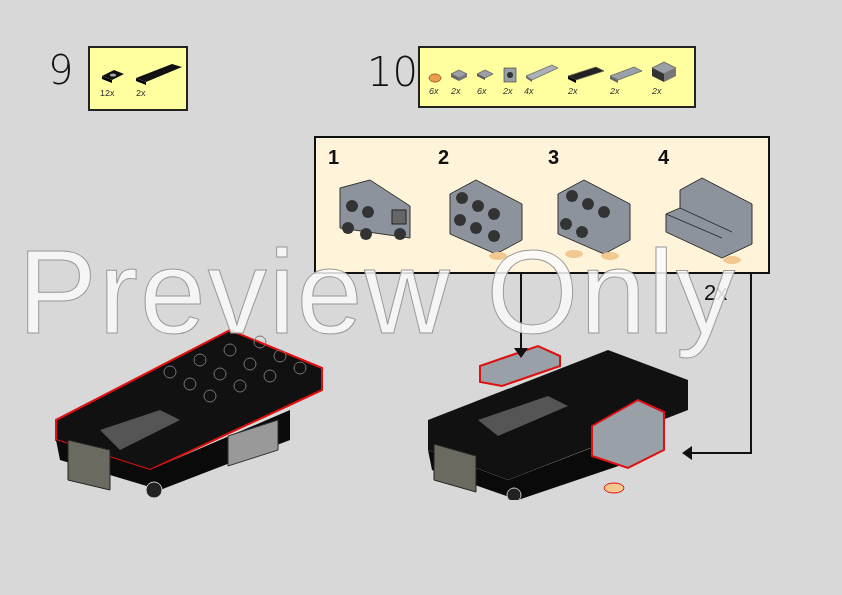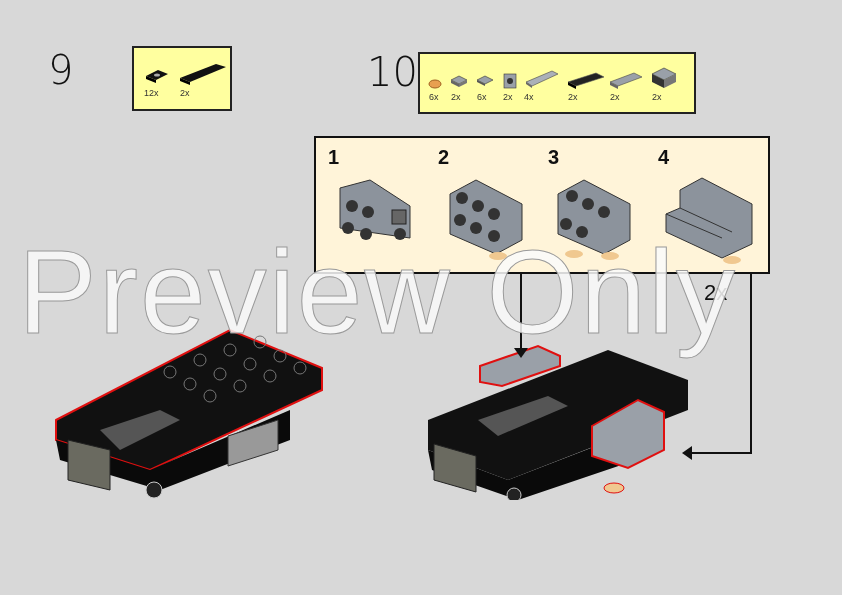--- a/index.html
+++ b/index.html
@@ -10,36 +10,36 @@
   .qty{font-size:9px;color:#333;}
   .subbox{background:#fff4d9;border:2px solid #111;box-sizing:border-box;}
   .substep{font-weight:bold;font-size:20px;color:#111;}
   .watermark{font-family:"Liberation Sans",sans-serif;font-size:118px;color:rgba(250,250,250,0.85);-webkit-text-stroke:1px #9a9a9a;letter-spacing:2px;white-space:nowrap;}
   .line{background:#111;}
 </style>
 </head>
 <body>
 
 <div class="abs stepnum" style="left:48px;top:50px;">9</div>
-<div class="abs partsbox" style="left:88px;top:46px;width:100px;height:65px;margin-left:44px;">
+<div class="abs partsbox" style="left:88px;top:46px;width:100px;height:65px;">
   <svg class="abs" style="left:10px;top:18px;" width="26" height="18" viewBox="0 0 26 18">
     <polygon points="2,10 14,4 24,8 12,14" fill="#111"></polygon>
       <polygon points="2,10 12,14 12,17 2,13" fill="#000"></polygon>
       <ellipse cx="13" cy="9" rx="3" ry="1.6" fill="#aaa"></ellipse>
   </svg>
   <span class="abs qty" style="left:10px;top:40px;">12x</span>
   <svg class="abs" style="left:44px;top:12px;" width="50" height="26" viewBox="0 0 50 26">
     <polygon points="2,18 38,4 48,7 12,22" fill="#111"></polygon>
       <polygon points="2,18 12,22 12,25 2,21" fill="#000"></polygon>
   </svg>
   <span class="abs qty" style="left:46px;top:40px;">2x</span>
 </div>
 
 <div class="abs stepnum" style="left:347px;top:52px;margin-left:20px;">10</div>
-<div class="abs partsbox" style="left:418px;top:52px;width:278px;height:62px;">
+<div class="abs partsbox" style="left:418px;top:46px;width:278px;height:62px;font-style:italic;">
   <svg class="abs" style="left:8px;top:24px;" width="14" height="12">
       <ellipse cx="7" cy="6" rx="6" ry="4" fill="#e8a050" stroke="#a06020"></ellipse>
     </svg>
   <span class="abs qty" style="left:9px;top:38px;">6x</span>
   <svg class="abs" style="left:30px;top:20px;" width="18" height="14">
       <polygon points="1,6 9,2 17,6 9,10" fill="#9aa0a8" stroke="#333" stroke-width=".6"></polygon>
       <polygon points="1,6 9,10 9,13 1,9" fill="#666"></polygon>
       <polygon points="9,10 17,6 17,9 9,13" fill="#777"></polygon>
     </svg>
   <span class="abs qty" style="left:31px;top:38px;">2x</span>

